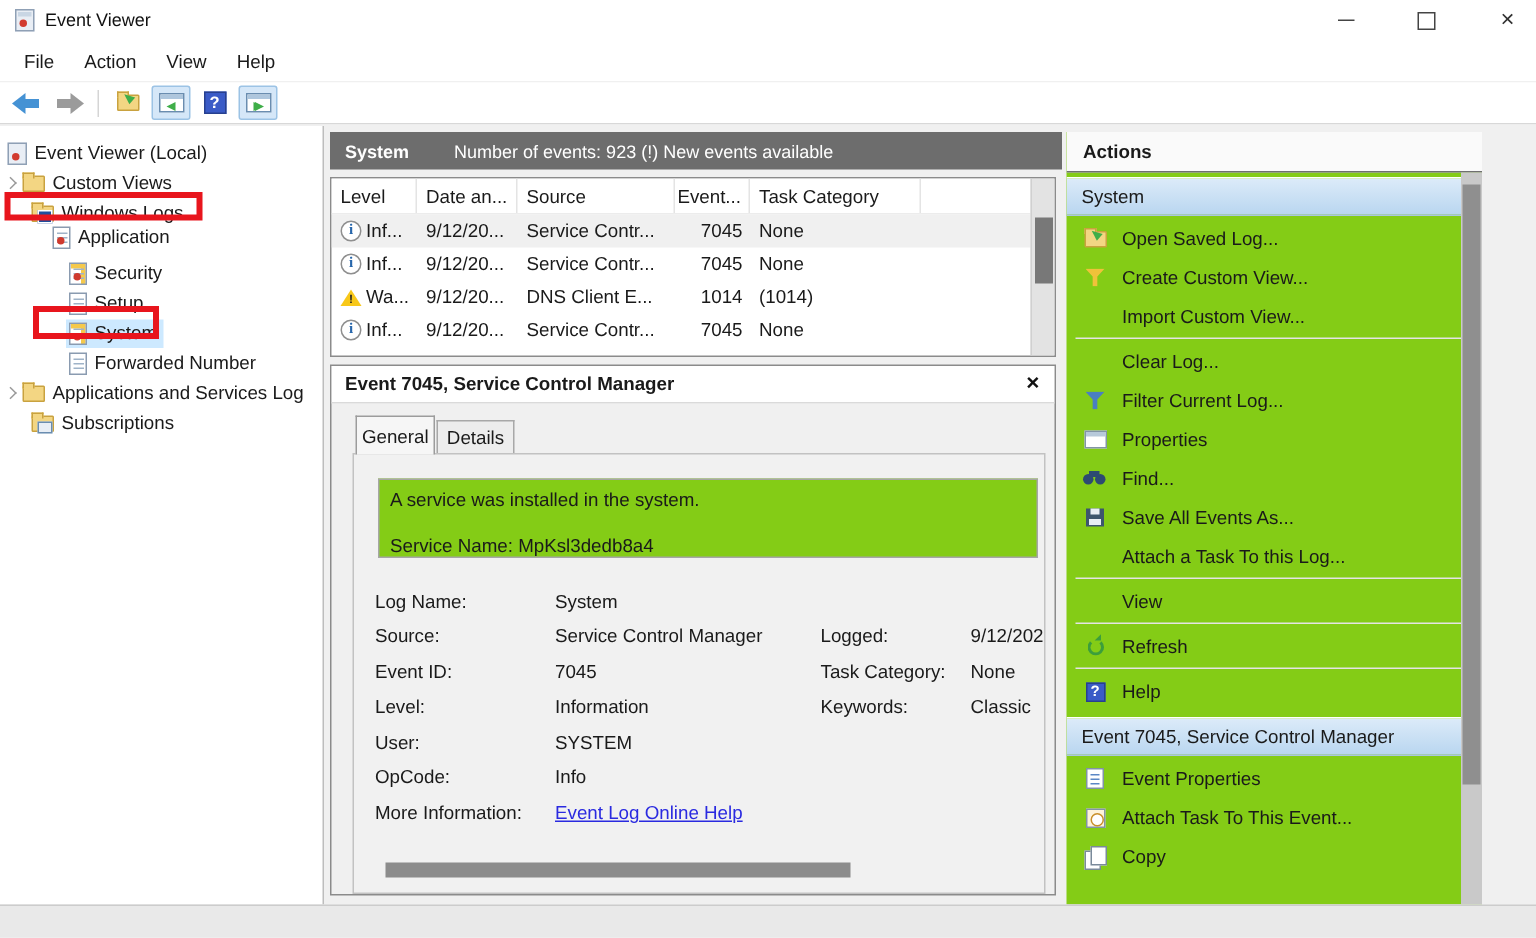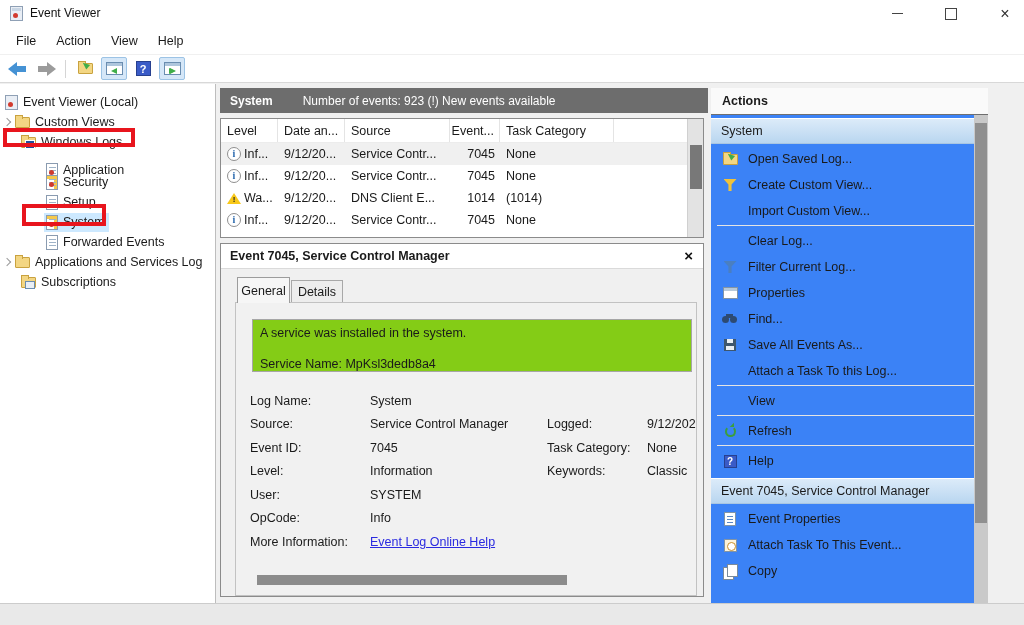--- a/index.html
+++ b/index.html
@@ -94,21 +94,21 @@
   .descbox{ position:absolute; left:16px; top:16px; width:440px; height:53px; background:#84cc16; border:1px solid #a6a6a6; overflow:hidden; }
   .descbox .l1{ position:absolute; left:7px; top:6px; font-size:12.5px; }
   .descbox .l2{ position:absolute; left:7px; top:37px; font-size:12.5px; }
   .frow{ position:absolute; font-size:12.5px; white-space:nowrap; }
   .flabel{ position:absolute; left:0; }
   .fvalue{ position:absolute; left:120px; }
   .link{ color:#2a2ae0; text-decoration:underline; }
   .hthumb{ position:absolute; left:21px; top:272px; width:310px; height:10px; background:#8c8c8c; }
 
   
-  .actions{ left:711px; top:88px; width:277px; height:515px; background:#3b82f6; overflow:hidden; }
+  .actions{ left:711px; top:88px; width:277px; height:515px; background:#84cc16; overflow:hidden; }
   .ahead{ position:absolute; left:0; top:0; right:0; height:27px; background:#fafafa; border-bottom:1px solid #6f6f6f; display:flex; align-items:center; }
   .ahead span{ margin-left:11px; font-weight:bold; font-size:12.5px; }
   .asb{ position:absolute; right:0; top:27px; bottom:0; width:14px; background:#c9c9c9; }
   .asb-thumb{ position:absolute; left:1px; top:8px; width:12px; height:400px; background:#8f8f8f; }
   .asection{ position:absolute; left:0; width:299px; height:26px; background:linear-gradient(#dcebf9,#b9d6f0); border-top:1px solid #fff; border-bottom:1px solid #a9c6e2; display:flex; align-items:center; font-size:12.5px; }
   .asection span.hl{ margin-left:10px; }
   .acaret{ position:absolute; right:14px; font-size:8px; color:#222; }
   .acaret::before{ content:"\25B2"; }
   .arow{ position:absolute; left:0; width:299px; height:26px; display:flex; align-items:center; font-size:12.5px; }
   .aicon{ position:absolute; left:9px; width:20px; display:flex; justify-content:center; }
@@ -191,41 +191,41 @@
     </div>
     <div class="titem" style="top:28px">
       <span class="chev"></span>
       <span class="ifolder"></span>
       <span>Custom Views</span>
     </div>
     <div class="titem" style="top:48px; padding-left:21px">
       <span class="ifolder wl"></span>
       <span>Windows Logs</span>
     </div>
-    <div class="titem" style="top:76px; padding-left:46px">
+    <div class="titem" style="top:64px; padding-left:35px">
       <span class="ilog dot"></span>
       <span>Application</span>
     </div>
     <div class="titem" style="top:88px; padding-left:46px">
       <span class="ilog dot ytag"></span>
       <span>Security</span>
     </div>
     <div class="titem" style="top:108px; padding-left:46px">
       <span class="ilog"></span>
       <span>Setup</span>
     </div>
     <div class="titem" style="top:128px; padding-left:44px">
       <span class="selwrap">
         <span class="ilog dot ytag"></span>
         <span>System</span>
       </span>
     </div>
     <div class="titem" style="top:148px; padding-left:46px">
       <span class="ilog"></span>
-      <span>Forwarded Events</span>
+      <span>Forwarded Number</span>
     </div>
     <div class="titem" style="top:168px">
       <span class="chev"></span>
       <span class="ifolder"></span>
       <span>Applications and Services Log</span>
     </div>
     <div class="titem" style="top:188px; padding-left:21px">
       <span class="ifolder sub"></span>
       <span>Subscriptions</span>
     </div>

